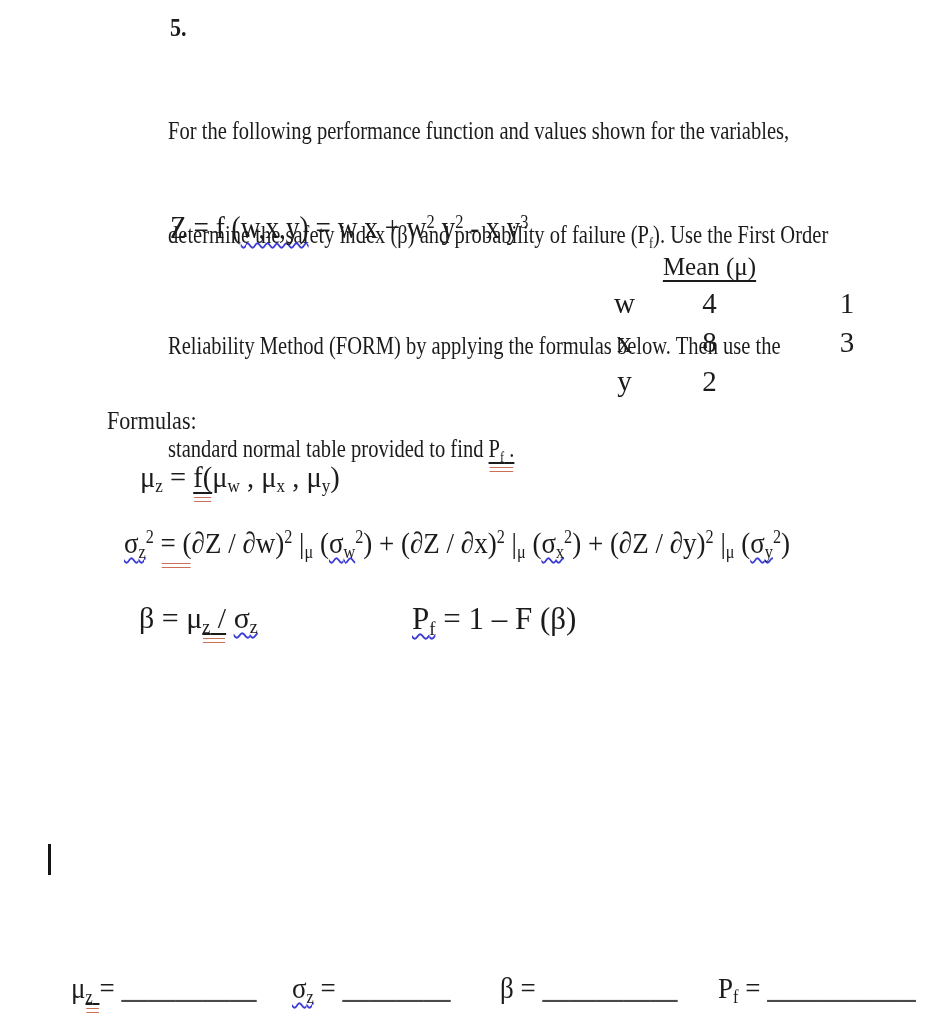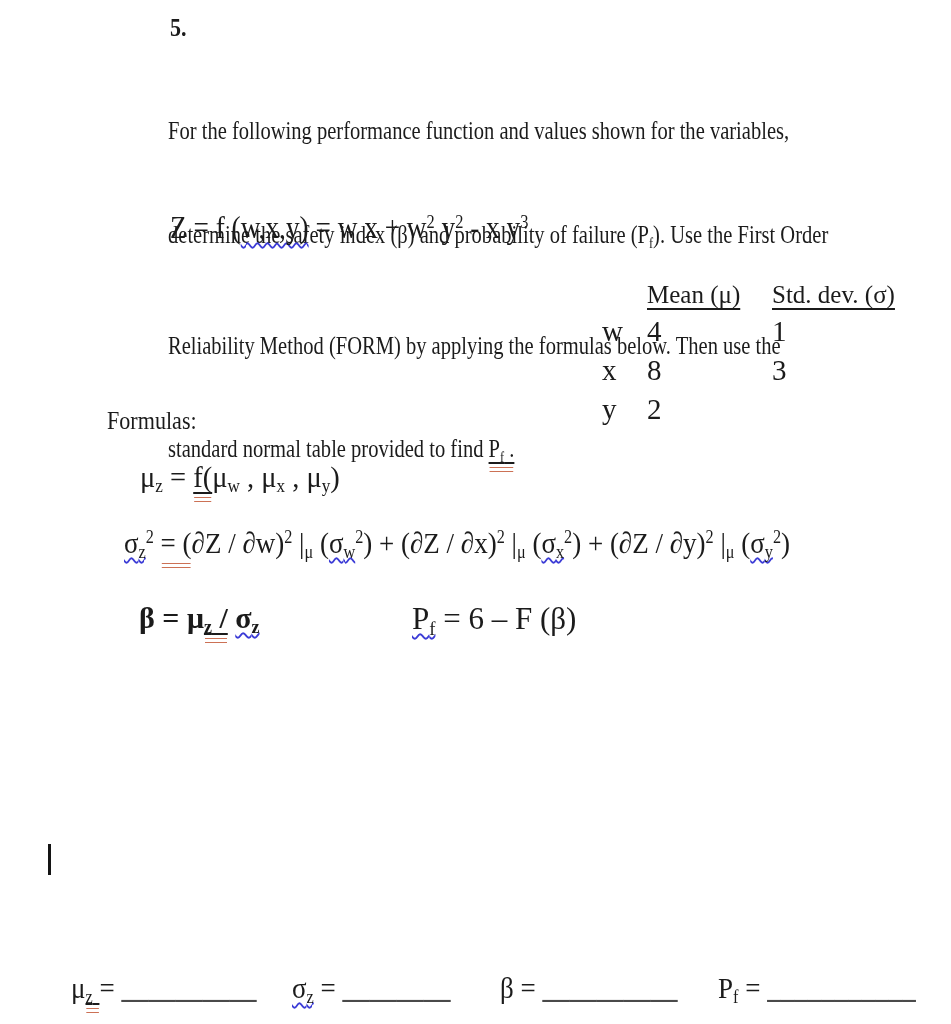--- a/index.html
+++ b/index.html
@@ -22,31 +22,31 @@
      text-decoration-color:#3b3bd6;text-decoration-thickness:1.5px;
      text-underline-offset:4px;text-decoration-skip-ink:none;}
   .blank{color:#4a4a4a;font-weight:700;}
 
   #num{left:170px;top:13px;font-size:26px;font-weight:700;transform:scaleX(.85);}
   #para{left:168px;top:45px;font-size:26px;line-height:34.5px;transform:scaleX(.79);}
   #para .pline{white-space:pre;}
   #eq{left:170px;top:210px;font-size:31px;transform:scaleX(.88);}
 
   .trow{position:absolute;display:flex;}
-  .tc{text-align:left;margin-top:28px;}
+  .tc{text-align:center;}
   .c1{width:45px;} .c2{width:125px;} .c3{width:150px;}
   #throw{left:602px;top:253px;font-size:25px;}
   #trw{left:602px;top:287px;font-size:29px;}
   #trx{left:602px;top:326px;font-size:29px;}
   #try{left:602px;top:365px;font-size:29px;}
 
   #flabel{left:107px;top:406px;font-size:26px;transform:scaleX(.85);}
   #f1{left:140px;top:460px;font-size:30px;transform:scaleX(.95);}
   #f2{left:124px;top:526px;font-size:30px;transform:scaleX(.90);}
-  #f3{left:139px;top:601px;font-size:30px;font-weight:bold;}
+  #f3{left:139px;top:601px;font-size:30px;}
   #f4{left:412px;top:601px;font-size:31px;}
 
   .caret{position:absolute;left:48px;top:844px;width:2.5px;height:31px;background:#141414;}
 
   #a1{left:71px;top:971px;font-size:30px;transform:scaleX(.9);}
   #a2{left:292px;top:971px;font-size:30px;transform:scaleX(.9);}
   #a3{left:500px;top:971px;font-size:30px;transform:scaleX(.9);}
   #a4{left:718px;top:971px;font-size:30px;transform:scaleX(.9);}
 </style>
 </head>
@@ -61,42 +61,41 @@
     <div class="pline"><span>determine the safety index (β) and probability of failure (P</span><sub>f</sub><span>). Use the First Order</span></div>
     <div class="pline"><span>Reliability Method (FORM) by applying the formulas below. Then use the</span></div>
     <div class="pline"><span>standard normal table provided to find </span><span class="u red2"><span>P</span><sub>f</sub><span> .</span></span></div>
   </div>
 
   <div id="eq" class="abs"><span>Z = f (</span><span class="wavy"><span>w,x,y)</span></span><span> = w x + w</span><sup>2</sup><span> y</span><sup>2</sup><span> - x y</span><sup>3</sup></div>
 
   <div id="throw" class="trow">
     <div class="tc c1"></div>
     <div class="tc c2"><span class="u">Mean (μ)</span></div>
-    <div class="tc c3"><span class="u">Std. dev. (σ)</span></div>
   </div>
   <div id="trw" class="trow">
     <div class="tc c1">w</div>
     <div class="tc c2">4</div>
     <div class="tc c3">1</div>
   </div>
   <div id="trx" class="trow">
     <div class="tc c1">x</div>
     <div class="tc c2">8</div>
     <div class="tc c3">3</div>
   </div>
   <div id="try" class="trow">
     <div class="tc c1">y</div>
     <div class="tc c2">2</div>
   </div>
 
   <div id="flabel" class="abs">Formulas:</div>
   <div id="f1" class="abs"><span>μ</span><sub>z</sub><span> = </span><span class="u red2"><span>f(</span></span><span>μ</span><sub>w</sub><span> , μ</span><sub>x</sub><span> , μ</span><sub>y</sub><span>)</span></div>
   <div id="f2" class="abs"><span class="wavy"><span>σ</span><sub>z</sub></span><sup>2</sup><span> </span><span class="red2"><span>= (</span></span><span>∂Z / ∂w)</span><sup>2</sup><span> |</span><sub>μ</sub><span> (</span><span class="wavy"><span>σ</span><sub>w</sub></span><sup>2</sup><span>) + (∂Z / ∂x)</span><sup>2</sup><span> |</span><sub>μ</sub><span> (</span><span class="wavy"><span>σ</span><sub>x</sub></span><sup>2</sup><span>) + (∂Z / ∂y)</span><sup>2</sup><span> |</span><sub>μ</sub><span> (</span><span class="wavy"><span>σ</span><sub>y</sub></span><sup>2</sup><span>)</span></div>
   <div id="f3" class="abs"><span>β = μ</span><span class="u red2"><sub>z</sub><span> /</span></span><span> </span><span class="wavy"><span>σ</span><sub>z</sub></span></div>
-  <div id="f4" class="abs"><span class="wavy"><span>P</span><sub>f</sub></span><span> = 6 – F (β)</span></div>
+  <div id="f4" class="abs"><span class="wavy"><span>P</span><sub>f</sub></span><span> = 1 – F (β)</span></div>
 
   <div class="caret"></div>
 
   <div id="a1" class="abs"><span>μ</span><span class="u red2"><sub>z</sub><span> </span></span><span>= </span><span class="blank">__________</span></div>
   <div id="a2" class="abs"><span class="wavy"><span>σ</span><sub>z</sub></span><span> = </span><span class="blank">________</span></div>
   <div id="a3" class="abs"><span>β = </span><span class="blank">__________</span></div>
   <div id="a4" class="abs"><span>P</span><sub>f</sub><span> = </span><span class="blank">___________</span></div>
 
 </div>
 

